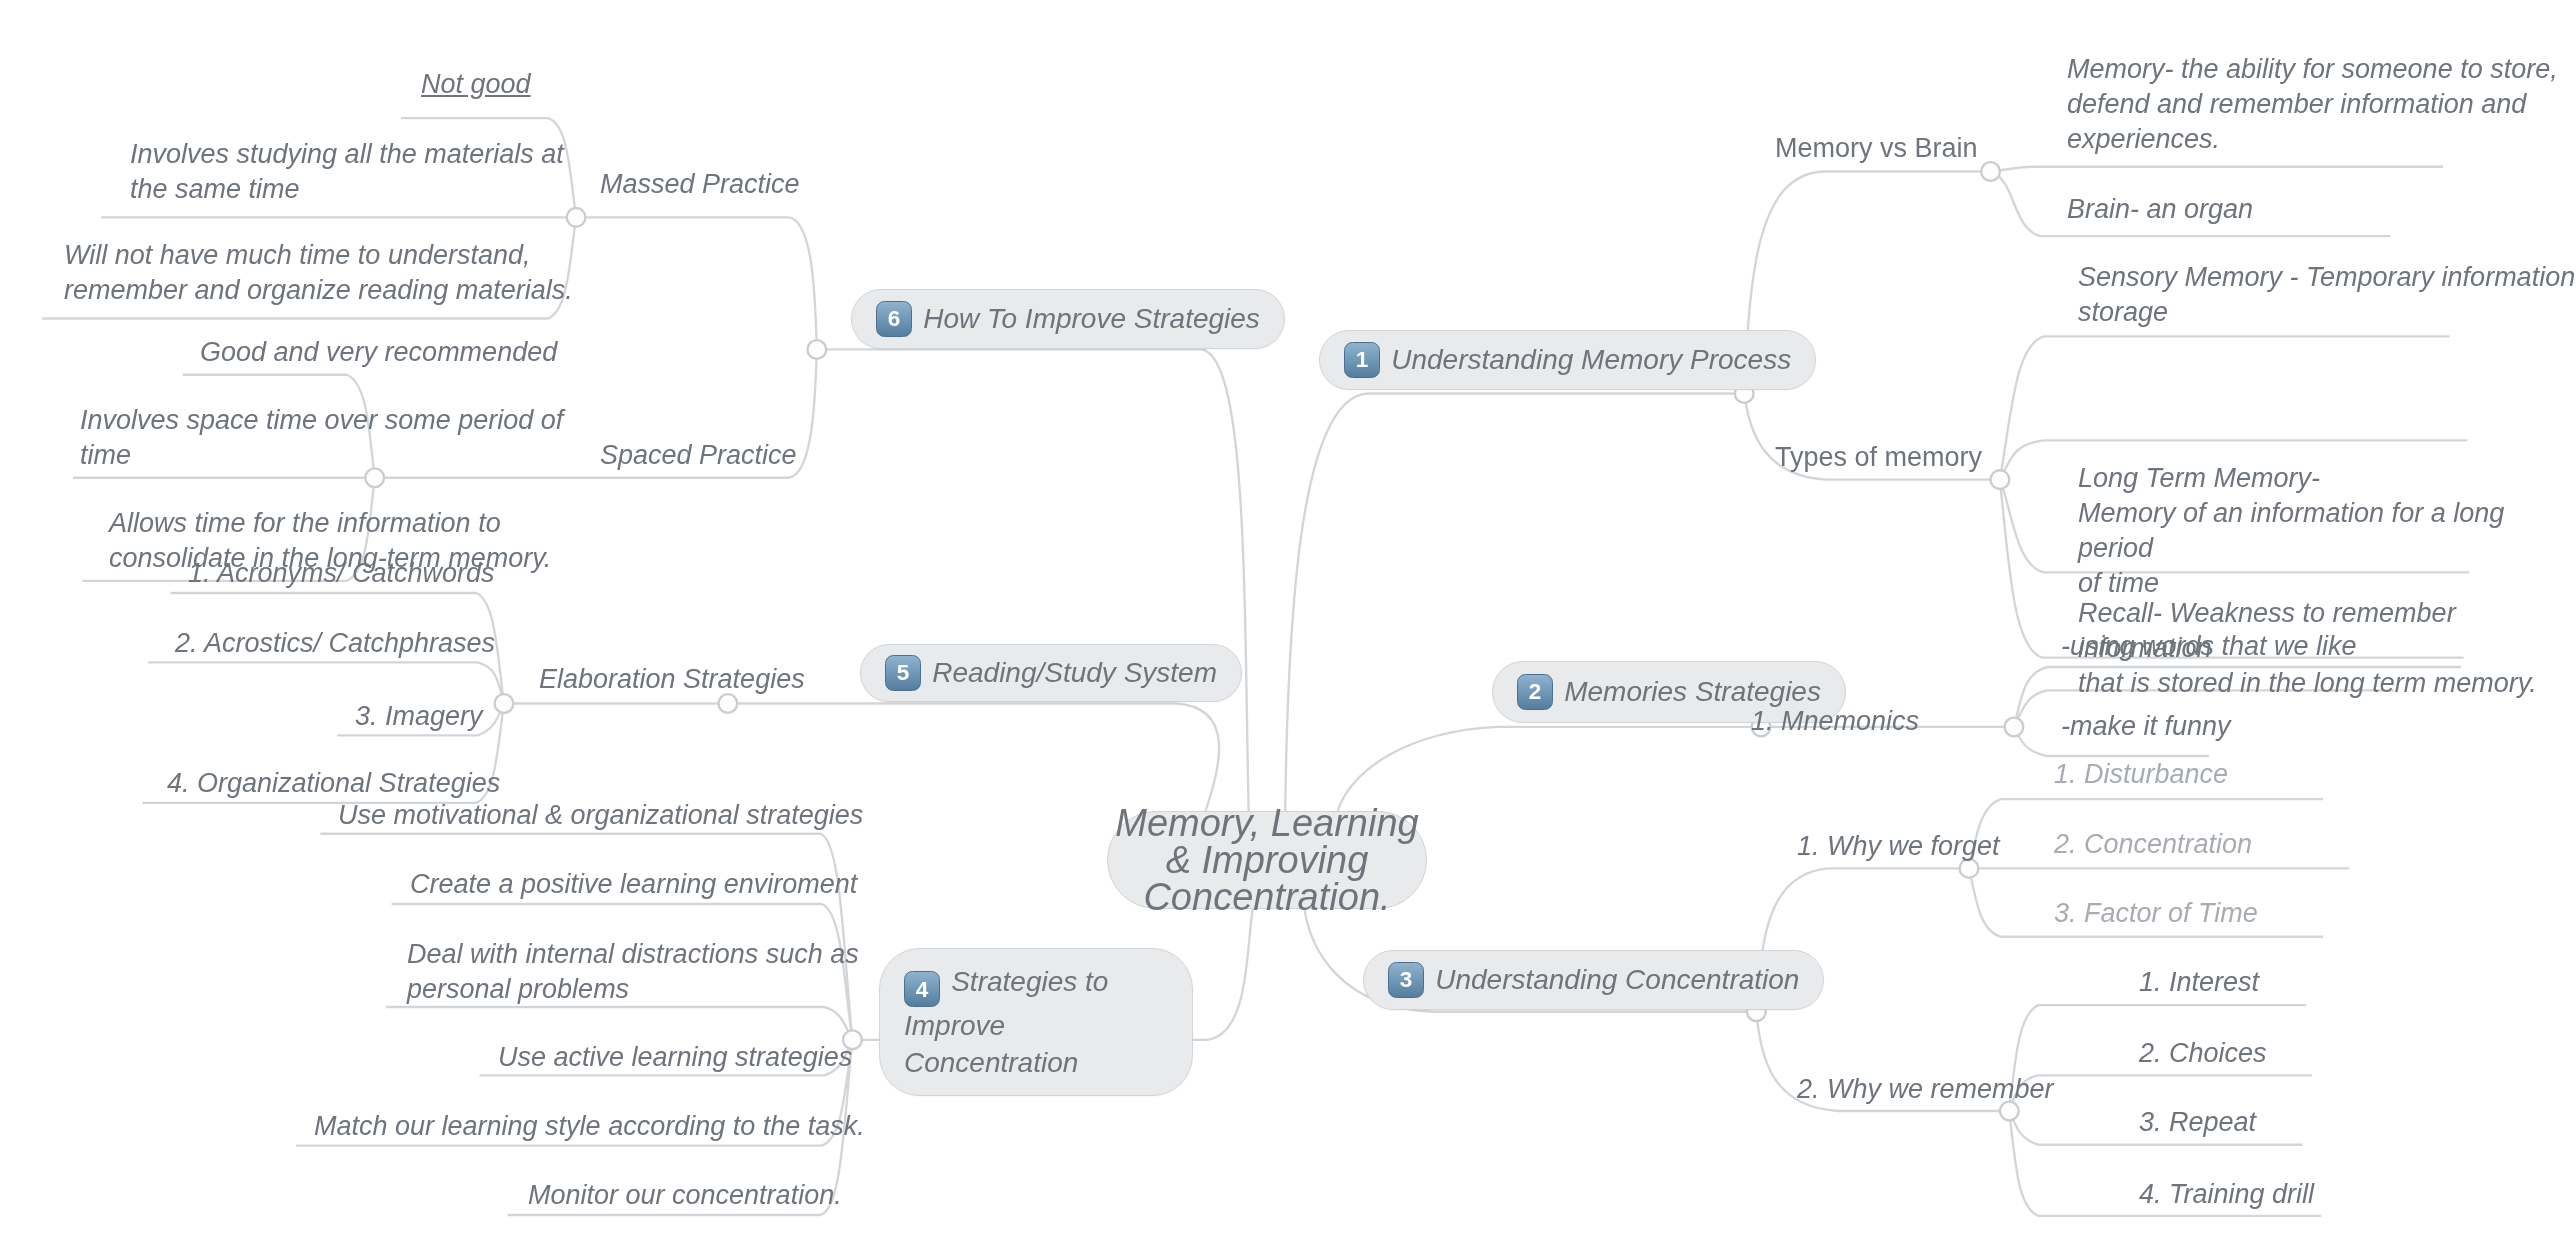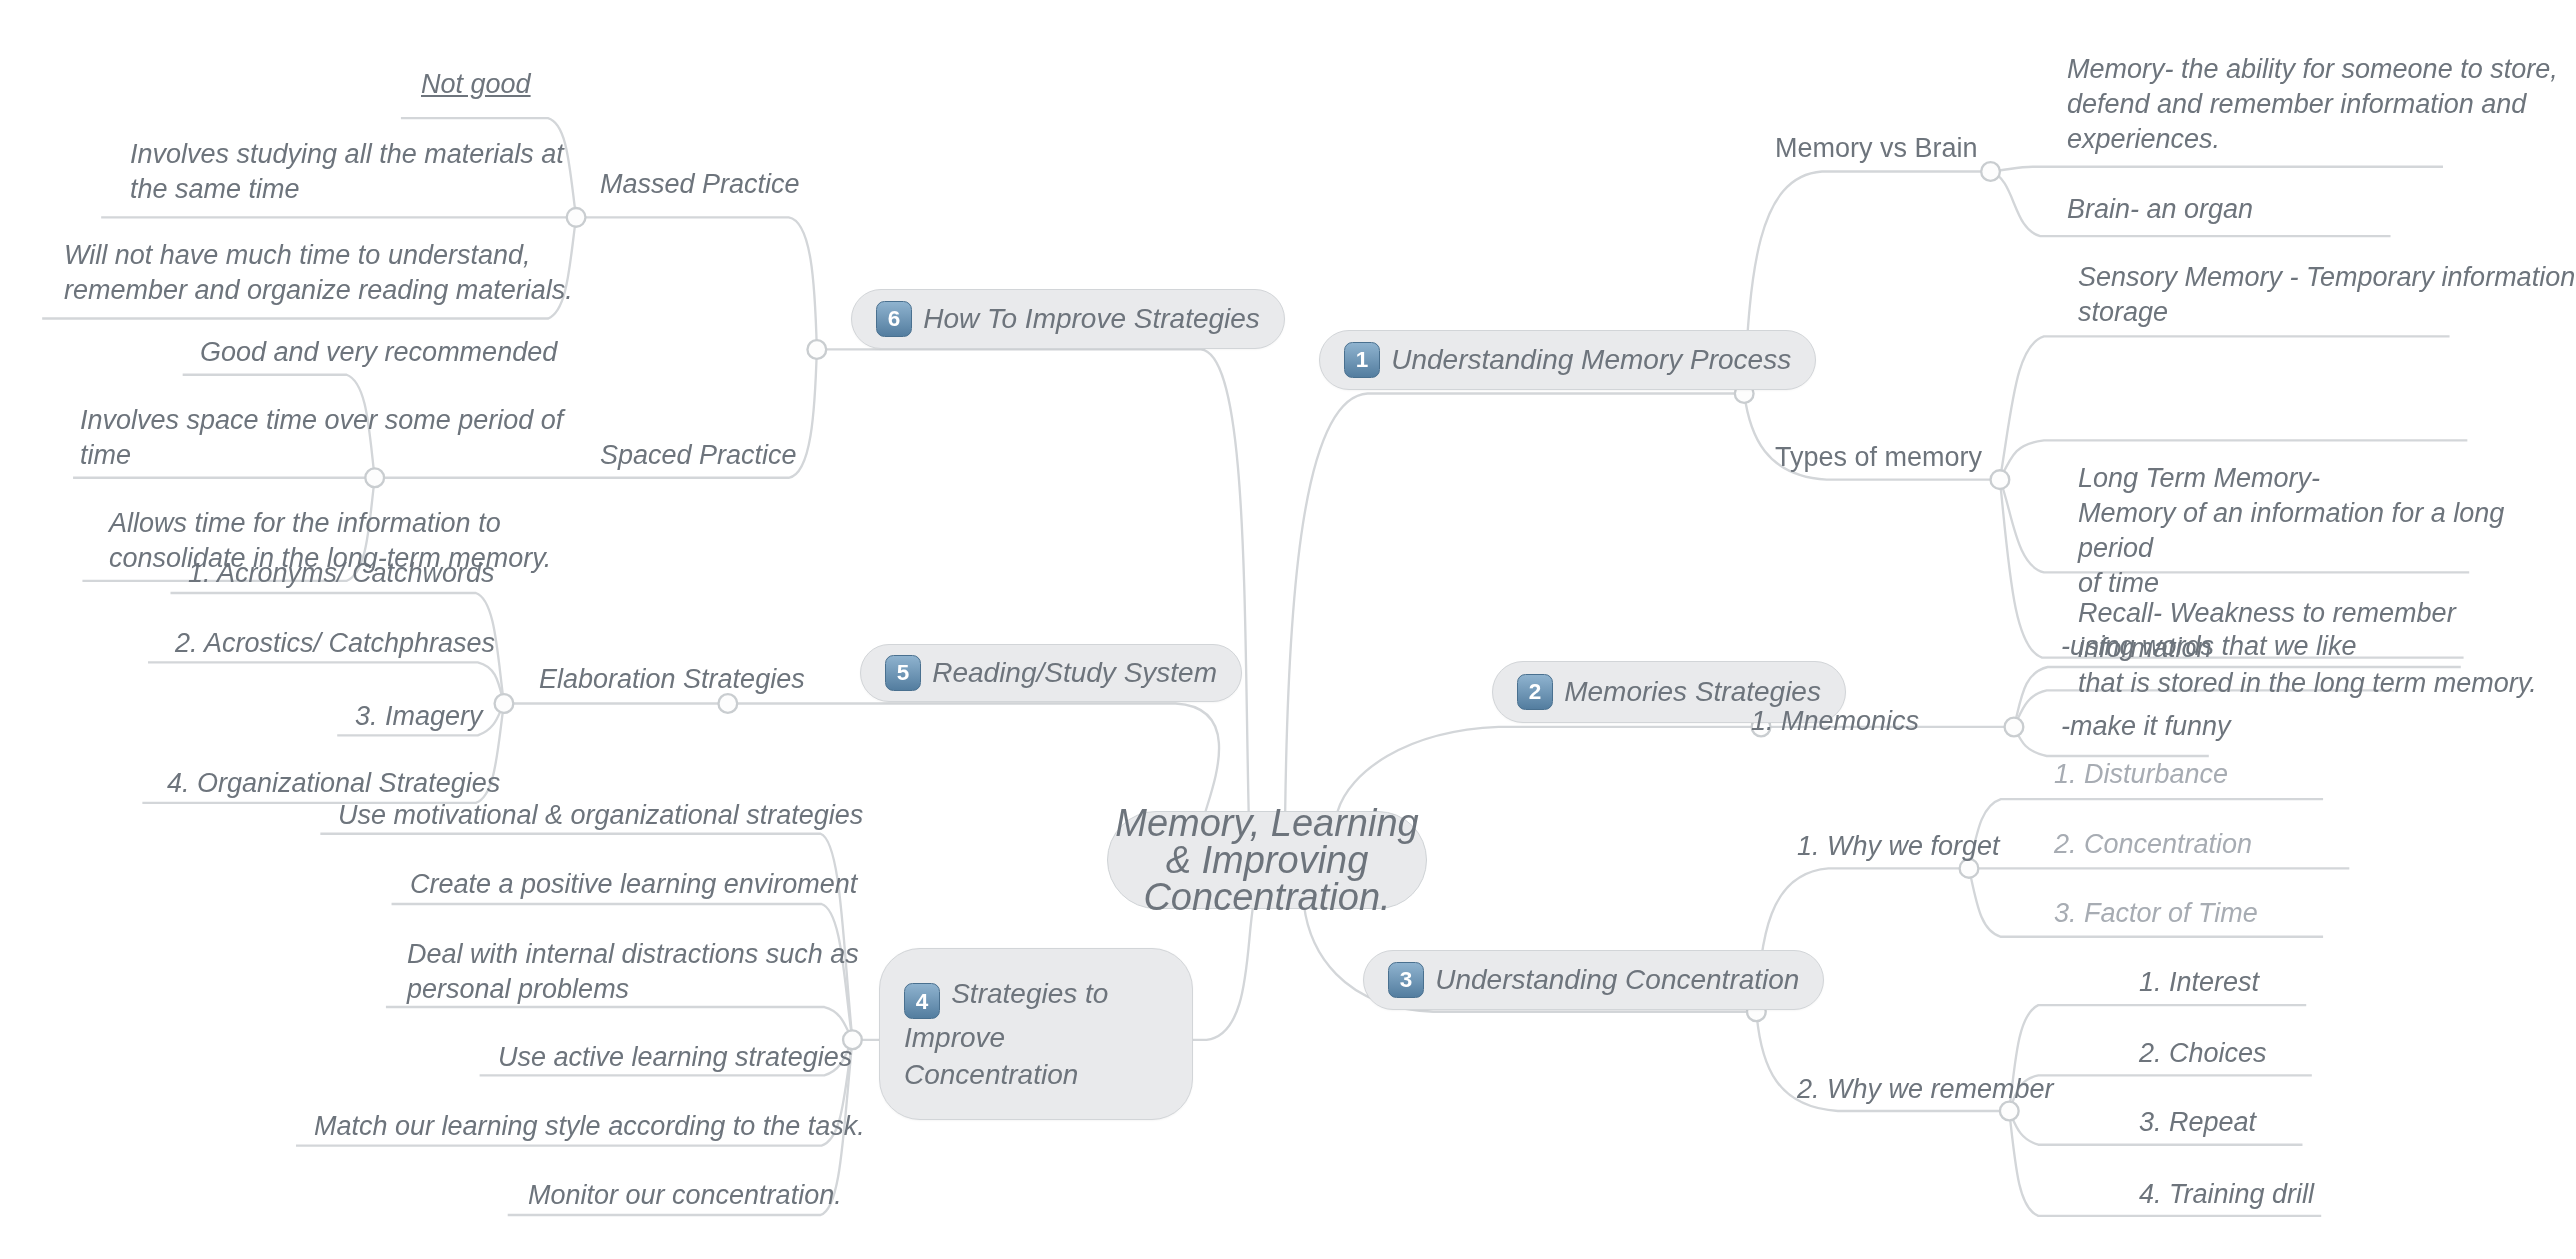--- a/index.html
+++ b/index.html
@@ -14,21 +14,21 @@
     font-style:italic;white-space:pre-line;
   }
   .plain{font-style:normal;}
   .light{color:#a7acb3;}
   .pill{
     position:absolute;z-index:2;display:flex;align-items:center;
     background:#e9eaec;border:1.9px solid #d2d5d8;border-radius:41px;
     padding:0 24px;color:#6d747c;font-size:28px;font-style:italic;
     box-shadow:0 0.9px 1.9px rgba(0,0,0,0.04);
   }
-  .pill.wrap{display:block;padding:26px 24px;line-height:37px;}
+  .pill.wrap{display:block;padding:14px 24px;line-height:37px;}
   .badge{
     display:inline-flex;align-items:center;justify-content:center;
     width:34px;height:34px;border-radius:8.4px;margin-right:11.2px;
     background:linear-gradient(180deg,#8fb3cf 0%,#537d9f 100%);
     border:0.9px solid #49708f;color:#ffffff;font-size:22.5px;font-weight:bold;
     font-style:normal;vertical-align:-5.6px;flex:0 0 auto;
   }
   .pill.wrap .badge{display:inline-flex;}
   .center-pill{
     position:absolute;z-index:2;left:1107px;top:811px;width:318px;height:96px;

